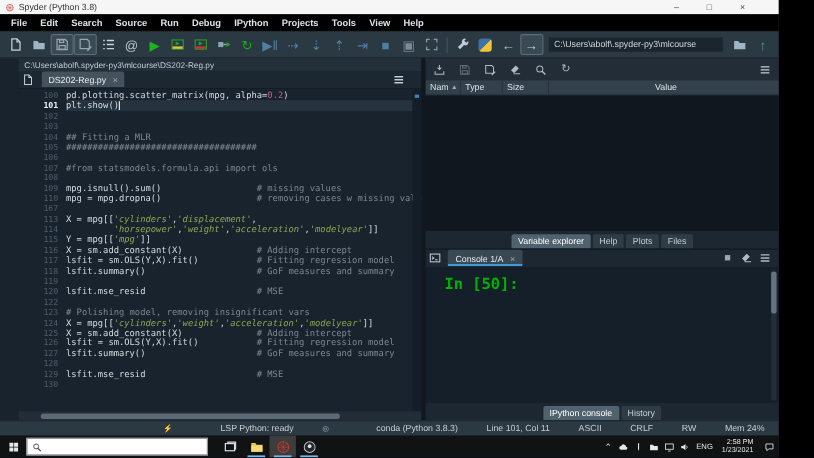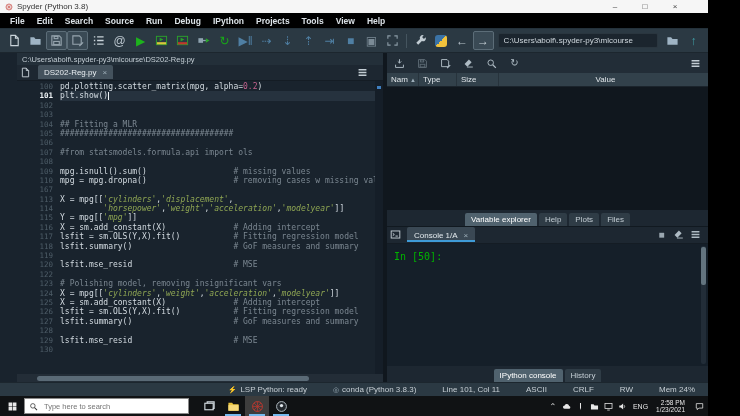--- a/index.html
+++ b/index.html
@@ -65,26 +65,26 @@
   .ve-body{flex:1;background:#10171e;}
   .ptabs{height:16px;background:#1d2731;display:flex;justify-content:center;align-items:flex-end;flex:0 0 auto;}
   .ptab{height:13px;display:flex;align-items:center;background:#2f3c46;color:#c3cdd4;font-size:8px;padding:0 6px;margin:0 1px;border-radius:2px 2px 0 0;}
   .ptab.active{background:#50626e;color:#fff;}
   
   .con-tabbar{height:18px;background:#1d2731;display:flex;align-items:center;flex:0 0 auto;border-top:1px solid #111920;border-bottom:1px solid #141c24;box-sizing:border-box;}
   .ctab{height:15px;display:flex;align-items:flex-end;background:#3a4854;color:#e4eaee;font-size:8px;padding:0 7px;margin-left:3px;border-bottom:2px solid #3f9bd7;box-sizing:border-box;border-radius:2px 2px 0 0;}
   .ctab .closex{margin-left:6px;color:#9fb0ba;}
   .con-right{margin-left:auto;display:flex;align-items:center;padding-right:4px;}
   .con-body{flex:1;background:#151f29;position:relative;font-family:"DejaVu Sans Mono",monospace;}
-  .prompt{position:absolute;top:7px;left:7px;font-size:10px;color:#00b300;font-weight:normal;}
+  .prompt{position:absolute;top:7px;left:17px;font-size:14px;color:#00b300;font-weight:bold;}
   .vscroll{position:absolute;top:2px;bottom:2px;right:2px;width:5px;background:#222d38;border-radius:2px;}
   .vthumb{position:absolute;top:1px;left:0;width:5px;height:38px;background:#63747f;border-radius:2px;}
   
   .statusbar{height:14px;background:#2b3943;display:flex;align-items:center;justify-content:flex-end;font-size:8px;color:#c6ced4;flex:0 0 auto;border-top:1px solid #1c262e;box-sizing:border-box;}
-  .st-item{display:flex;align-items:center;padding:0 13px;white-space:nowrap;}
+  .st-item{display:flex;align-items:center;padding:0 13px;white-space:nowrap;gap:40px;}
   .st-item .sticon{margin-right:3px;font-size:7px;color:#9fb0bb;}
   
   .taskbar{height:20px;background:#101214;display:flex;align-items:center;flex:0 0 auto;}
   .tb-start{width:24px;height:20px;display:flex;align-items:center;justify-content:center;color:#e8e8e8;}
   .tb-start svg{width:11px;height:11px;}
   .searchbox{width:165px;height:16px;background:#fff;border:1px solid #8a8a8a;display:flex;align-items:center;box-sizing:border-box;}
   .searchbox svg{width:9px;height:9px;margin:0 4px;color:#333;}
   .searchbox input{border:none;outline:none;flex:1;font-size:7.5px;color:#333;font-family:"Liberation Sans",sans-serif;background:transparent;}
   .appcell{width:24px;height:20px;display:flex;align-items:center;justify-content:center;position:relative;}
   .appcell svg{width:13px;height:13px;}
@@ -413,21 +413,20 @@
           <path d="M2 2h4.6v4.6H2zM7.4 2H12v4.6H7.4zM2 7.4h4.6V12H2zM7.4 7.4H12V12H7.4z" fill="currentColor"></path>
         </svg>
       </span>
     <span class="searchbox">
       <span id="search-mag" style="display:inline-flex;">
           <svg viewBox="0 0 14 14">
             <circle cx="6" cy="6" r="3.5" stroke="currentColor" fill="none" stroke-width="1.2"></circle>
             <path d="M8.6 8.6L12.5 12.5" stroke="currentColor" stroke-width="1.6"></path>
           </svg>
         </span>
-      <input placeholder="Type here to search" style="">
     </span>
     <span id="app-icons" style="display:flex;margin-left:8px;">
         <span class="appcell">
           <svg viewBox="0 0 14 14">
             <rect x="2" y="3.5" width="9" height="7" stroke="currentColor" fill="none" stroke-width="1.2"></rect>
             <path d="M4.5 3.5V2H12v7h-1.5" stroke="currentColor" fill="none" stroke-width="1.2"></path>
           </svg>
         </span>
         <span class="appcell">
           <svg viewBox="0 0 14 14">

